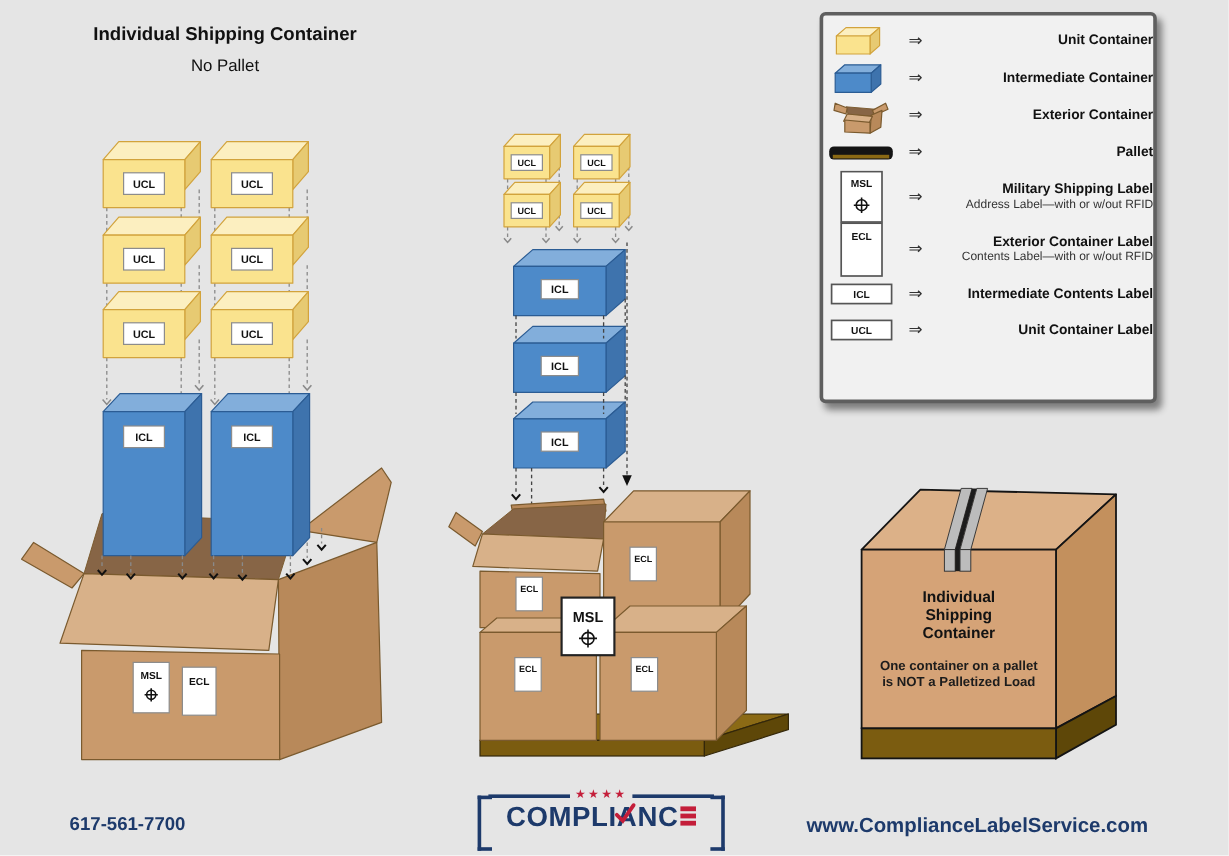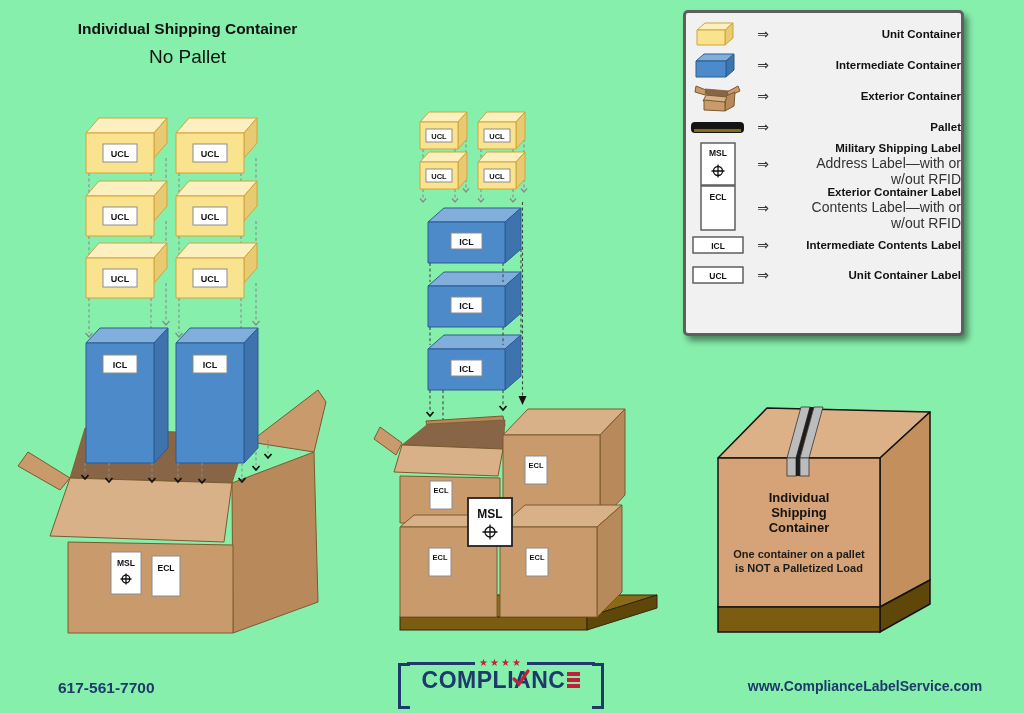--- a/index.html
+++ b/index.html
@@ -1,21 +1,21 @@
 <!DOCTYPE html>
 <html style="--navy: #1d3a6b; --red: #c41e3a; --yellow-front: #fae38e; --yellow-top: #fcefc0; --yellow-side: #e7ca72; --yellow-border: #d2a33c; --blue-front: #4d8ac9; --blue-top: #82aedb; --blue-side: #3e73ad; --blue-border: #2b5c94; --carton-front: #c99a6c; --carton-top: #d8b189; --carton-side: #b8895a; --carton-dark: #876546; --carton-border: #7a5a2e; --pallet-front: #7b5c10; --pallet-top: #8b6a15; --pallet-side: #5e4708; --sb-front: #d5a377; --sb-top: #dcb188; --sb-side: #c3905d; --label-border: #8c8c8c; --legend-bg: #f1f1f1;"><head>
 <meta charset="utf-8">
 <style>
   html,body{margin:0;padding:0;background:#fff;}
   body{font-family:"Liberation Sans",sans-serif;color:#1a1a1a;}
-  #page{position:relative;width:1024px;height:713px;background:#86efac;overflow:hidden;}
+  #page{position:relative;width:1024px;height:713px;background:#e5e5e5;overflow:hidden;}
 
   .hdr{position:absolute;text-align:center;}
   .hdr .t{font-weight:bold;font-size:15.5px;color:#111;}
-  .hdr .s{font-size:19px;margin-top:8px;color:#111;}
+  .hdr .s{font-size:14px;margin-top:8px;color:#111;}
 
   svg text{font-family:"Liberation Sans",sans-serif;font-weight:bold;}
 
   
   .yf{fill:var(--yellow-front);stroke:var(--yellow-border);stroke-width:1;stroke-linejoin:round;}
   .yt{fill:var(--yellow-top);stroke:var(--yellow-border);stroke-width:1;stroke-linejoin:round;}
   .ys{fill:var(--yellow-side);stroke:var(--yellow-border);stroke-width:1;stroke-linejoin:round;}
   .bf{fill:var(--blue-front);stroke:var(--blue-border);stroke-width:1;stroke-linejoin:round;}
   .bt{fill:var(--blue-top);stroke:var(--blue-border);stroke-width:1;stroke-linejoin:round;}
   .bs{fill:var(--blue-side);stroke:var(--blue-border);stroke-width:1;stroke-linejoin:round;}
@@ -44,27 +44,27 @@
 
   
   .legend{position:absolute;left:683px;top:10px;width:281px;height:326px;background:var(--legend-bg);
           border:3px solid #5f5f5f;border-radius:5px;box-shadow:4px 5px 6px rgba(0,0,0,.45);
           box-sizing:border-box;padding-top:5px;}
   .lrow{display:flex;align-items:center;}
   .lrow .licon{width:64px;display:flex;justify-content:center;flex-shrink:0;}
   .lrow .larrow{width:26px;text-align:center;font-size:14px;color:#333;font-family:"DejaVu Sans",sans-serif;flex-shrink:0;}
   .lrow .ltext{flex:1;padding-left:2px;text-align:right;}
   .llabel{font-weight:bold;font-size:11.5px;color:#111;}
-  .lsub{font-size:14px;color:#333;margin-top:1px;padding-left:5px;}
+  .lsub{font-size:10px;color:#333;margin-top:1px;padding-left:5px;}
   .r31{height:31px;} .r44{height:44px;} .r30{height:30px;}
   .lnote{margin-top:9px;text-align:center;font-weight:bold;font-size:9.5px;line-height:1.4;color:#111;}
 
   
   .phone{position:absolute;left:58px;top:679px;font-weight:bold;font-size:15.5px;color:var(--navy);}
-  .website{position:absolute;left:710px;top:678px;width:310px;text-align:center;font-weight:bold;font-size:14px;color:var(--navy);}
+  .website{position:absolute;left:672px;top:678px;width:310px;font-weight:bold;font-size:17px;color:var(--navy);}
   .logo{position:absolute;left:398px;top:656px;width:206px;height:54px;}
   .lbrk{position:absolute;top:7px;width:9px;height:40px;}
   .lbrk.l{left:0;border-left:3.5px solid var(--navy);border-top:3.5px solid var(--navy);border-bottom:3.5px solid var(--navy);}
   .lbrk.r{right:0;border-right:3.5px solid var(--navy);border-top:3.5px solid var(--navy);border-bottom:3.5px solid var(--navy);}
   .lmid{position:absolute;left:9px;right:9px;top:2px;}
   .lrow1,.lrow3{display:flex;align-items:center;}
   .lline{flex:1;height:3px;background:var(--navy);}
   .lstars{color:var(--red);font-size:10px;letter-spacing:2px;padding:0 4px;line-height:1;}
   .lword{display:flex;justify-content:center;align-items:center;font-weight:bold;font-size:23px;
          letter-spacing:.5px;color:var(--navy);line-height:1.05;}

